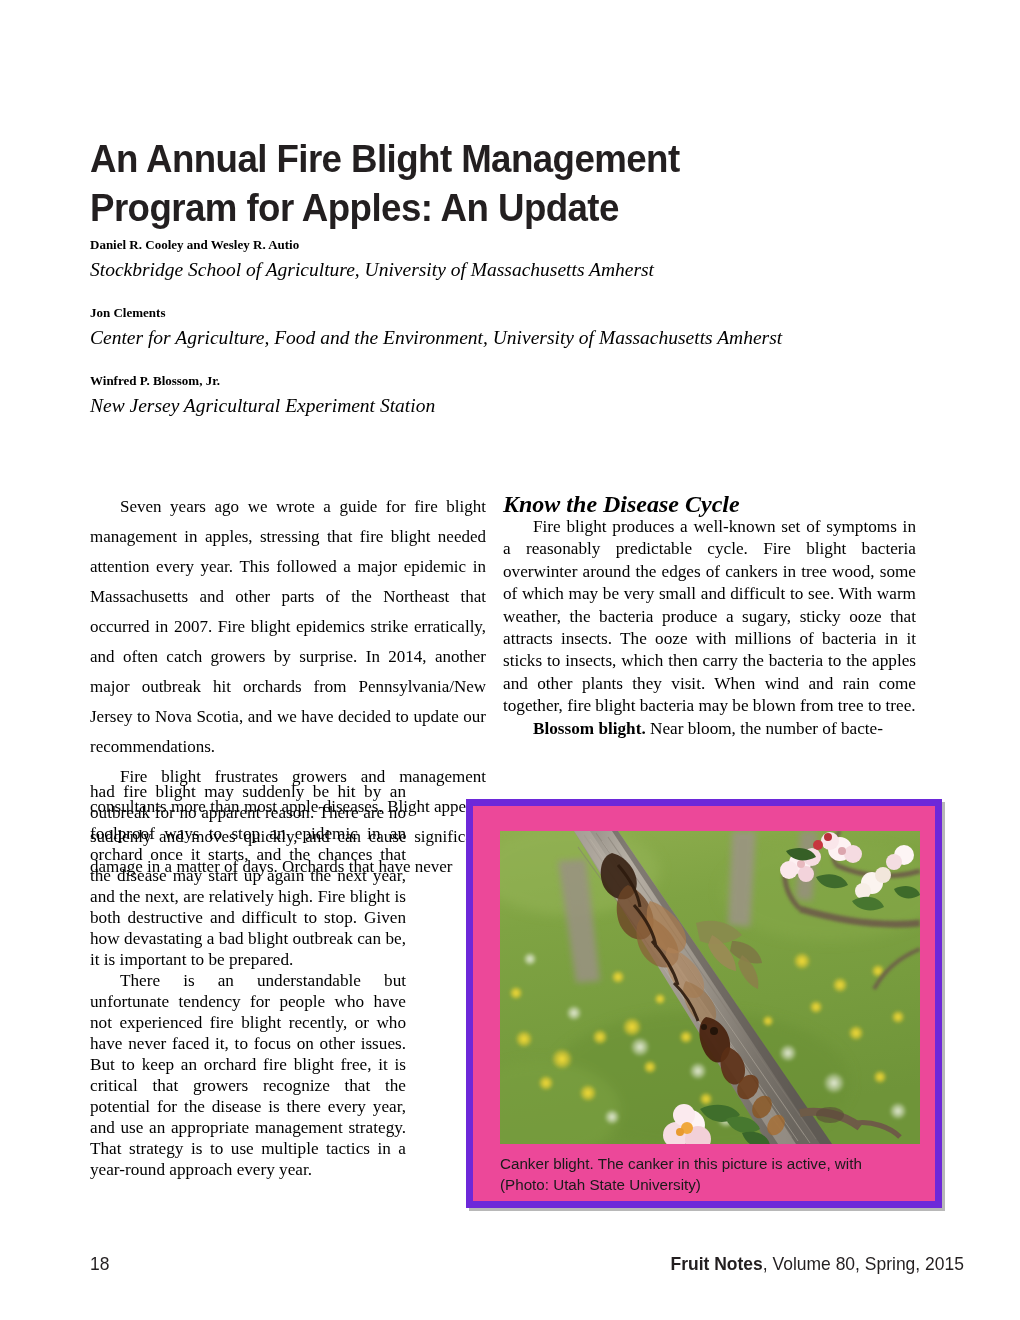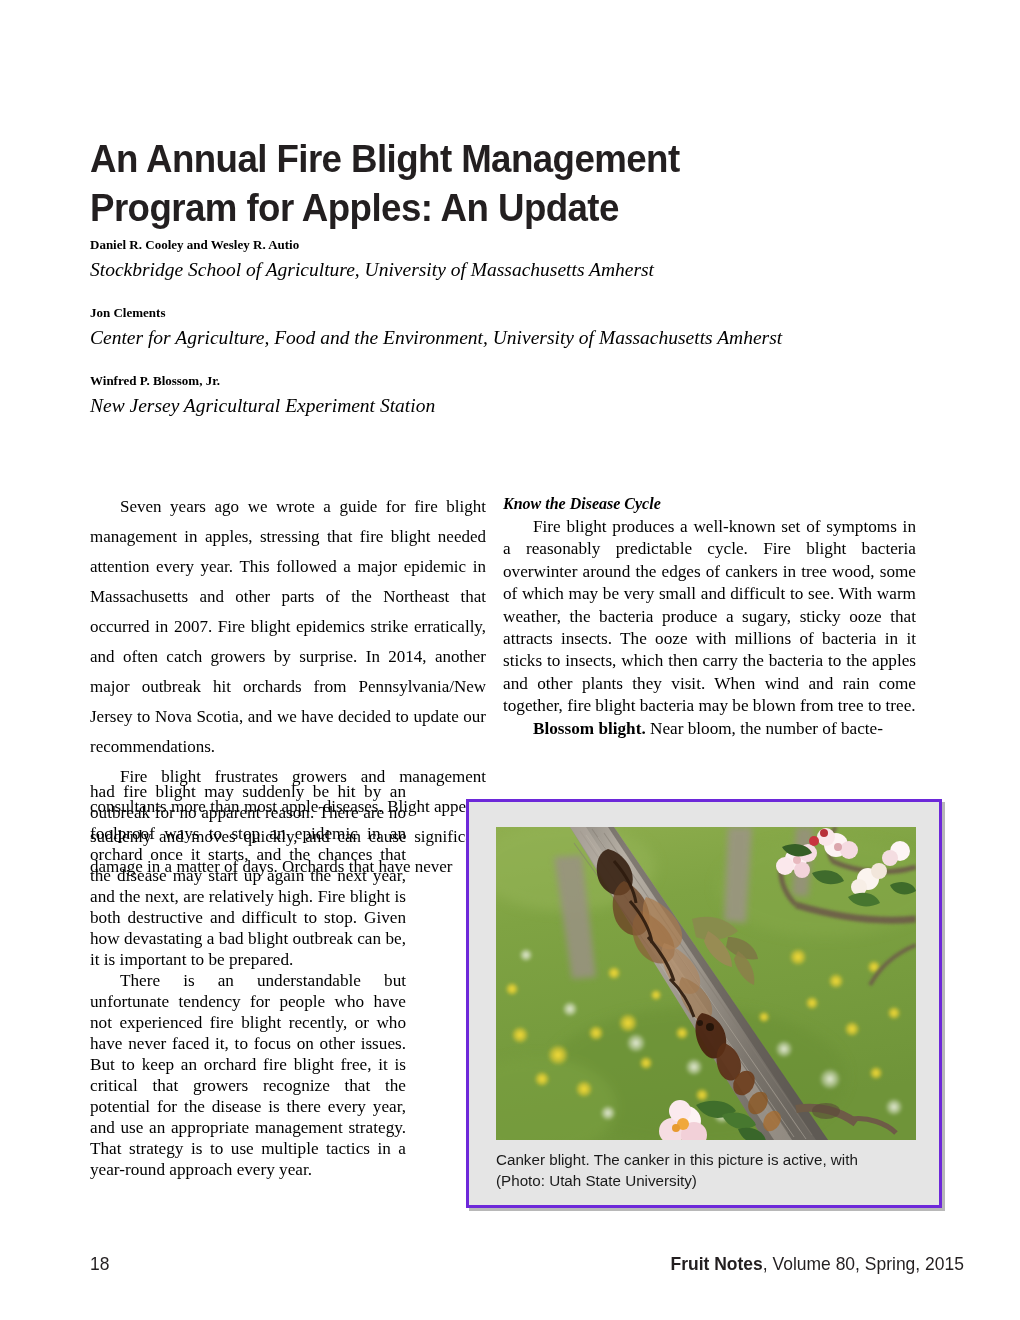--- a/index.html
+++ b/index.html
@@ -49,38 +49,38 @@
   .col-right{
     position:absolute;left:503px;top:492px;width:413px;
     font-size:17.2px;line-height:22.4px;text-align:justify;
   }
   .col-left p, .col-right p{margin:0;}
   .indent{text-indent:30px;}
   .noindent{text-indent:0;}
   .sec-head{
     font-family:"Liberation Serif", serif;
     font-weight:bold;font-style:italic;
-    font-size:16px;line-height:24px;
+    font-size:24px;line-height:24px;
     margin:0 0 14px 0;
     text-align:left;
   }
   .runin{font-weight:bold;}
 
   
   .col-left-narrow{
     position:absolute;left:90px;top:781px;width:316px;
     font-size:17.2px;line-height:21px;text-align:justify;
   }
   .col-left-narrow p{margin:0;}
 
   
   .photo-box{
     position:absolute;left:426px;top:783px;width:476px;height:409px;
-    background:#e5e5e5;
-    border:3px solid #6d28d9;
+    background:#ec4899;
+    border:7px solid #6d28d9;
     box-shadow:3px 3px 0 rgba(0,0,0,0.28);
     box-sizing:border-box;
   }
   .photo-frame{
     position:absolute;left:27px;top:25px;width:420px;height:313px;
     overflow:hidden;background:#6d8a3a;
   }
   .photo-caption{
     position:absolute;left:27px;top:348px;width:430px;
     font-family:"Liberation Sans", sans-serif;

